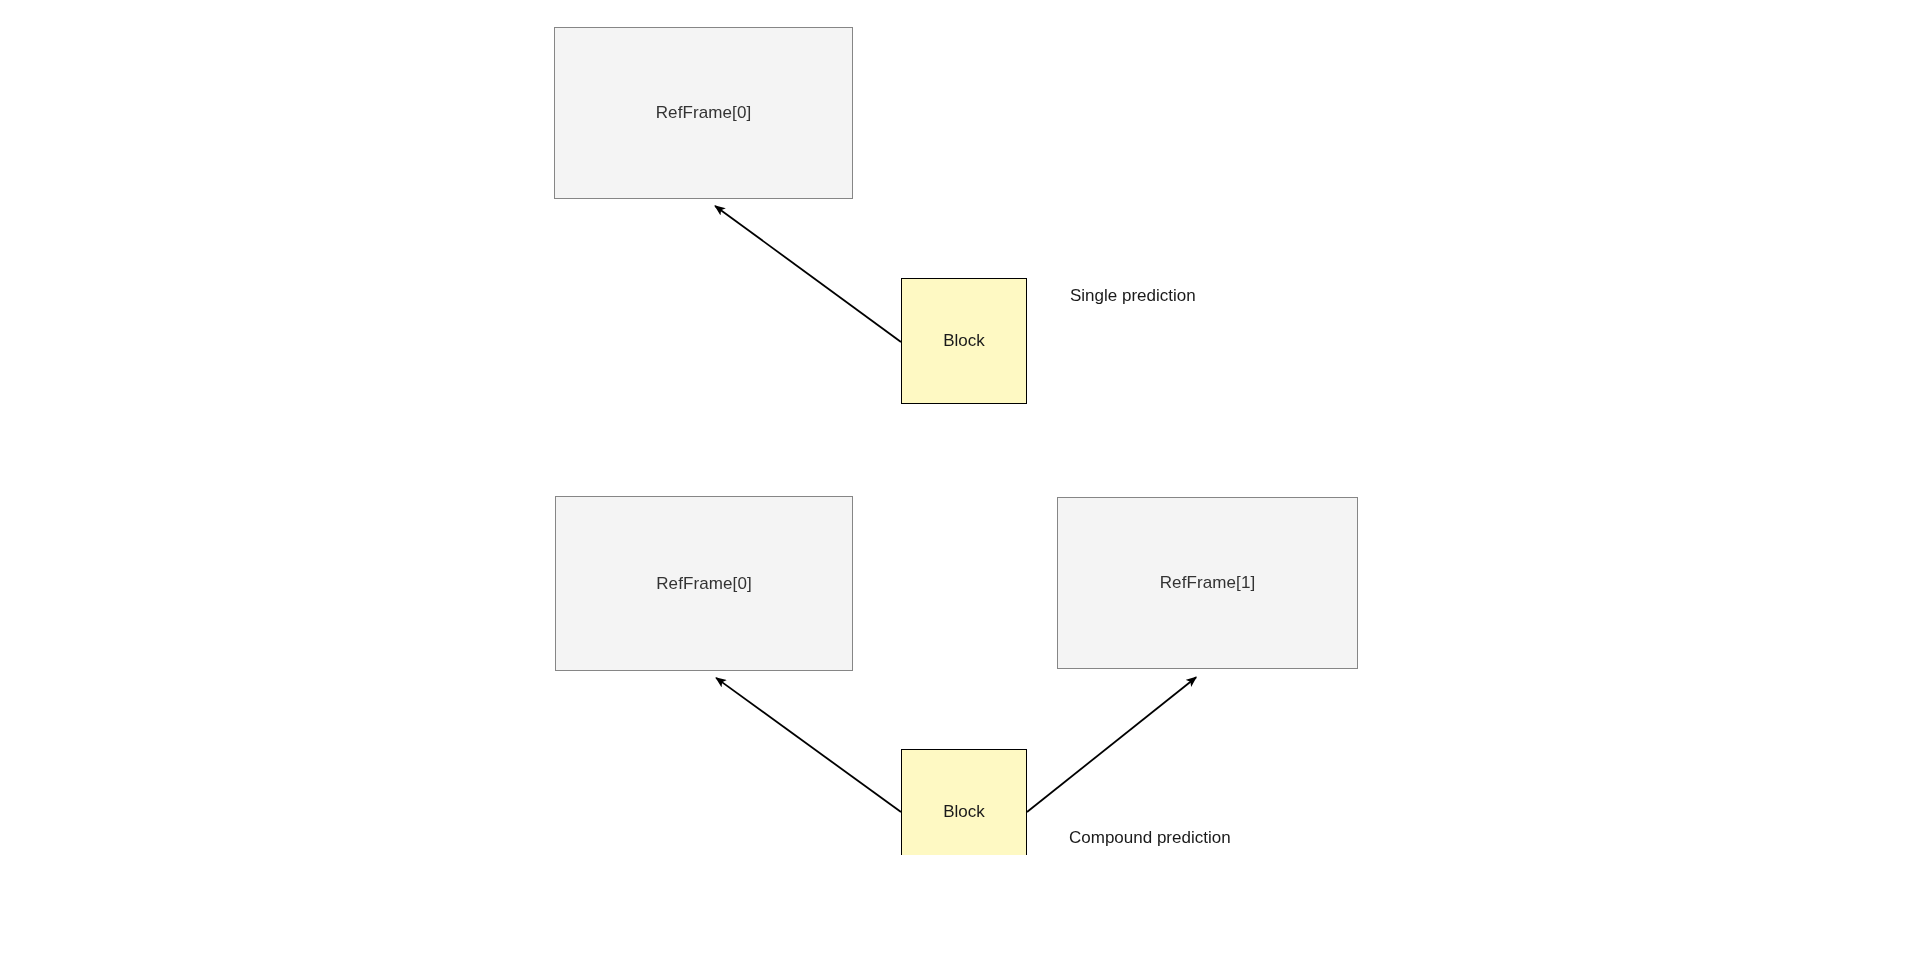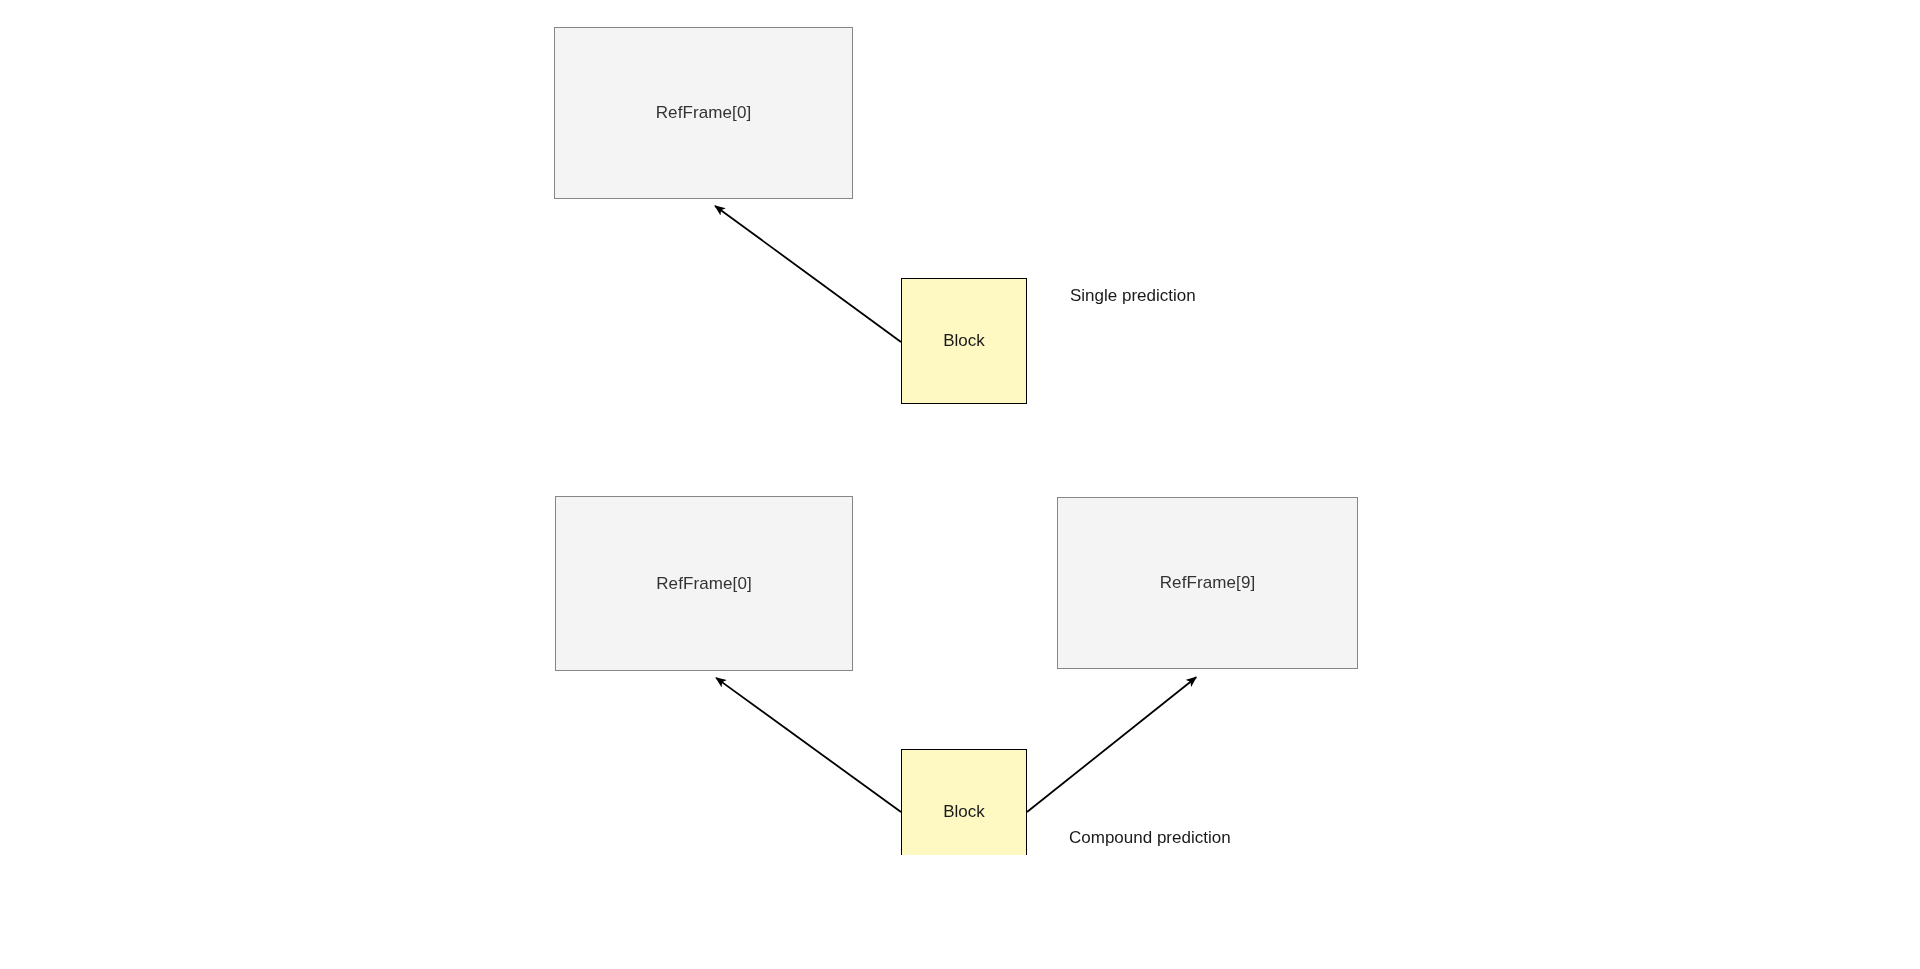--- a/index.html
+++ b/index.html
@@ -91,21 +91,21 @@
     <span class="block-label">Block</span>
   </div>
 
   <div class="caption" style="left: 1070px; top: 286px;">Single prediction</div>
 
   <div class="node node-frame" style="left: 555px; top: 496px; width: 298px; height: 175px;">
     <span class="node-label">RefFrame[0]</span>
   </div>
 
   <div class="node node-frame" style="left: 1057px; top: 497px; width: 301px; height: 172px;">
-    <span class="node-label">RefFrame[9]</span>
+    <span class="node-label">RefFrame[1]</span>
   </div>
 
   <div class="node node-block" style="left: 901px; top: 749px; width: 126px; height: 126px;">
     <span class="block-label">Block</span>
   </div>
 
   <div class="caption" style="left: 1069px; top: 828px;">Compound prediction</div>
 
   <div class="watermark" style="left: 1672px; top: 941px;">https://blog.csdn.net/starperfection</div>
 

